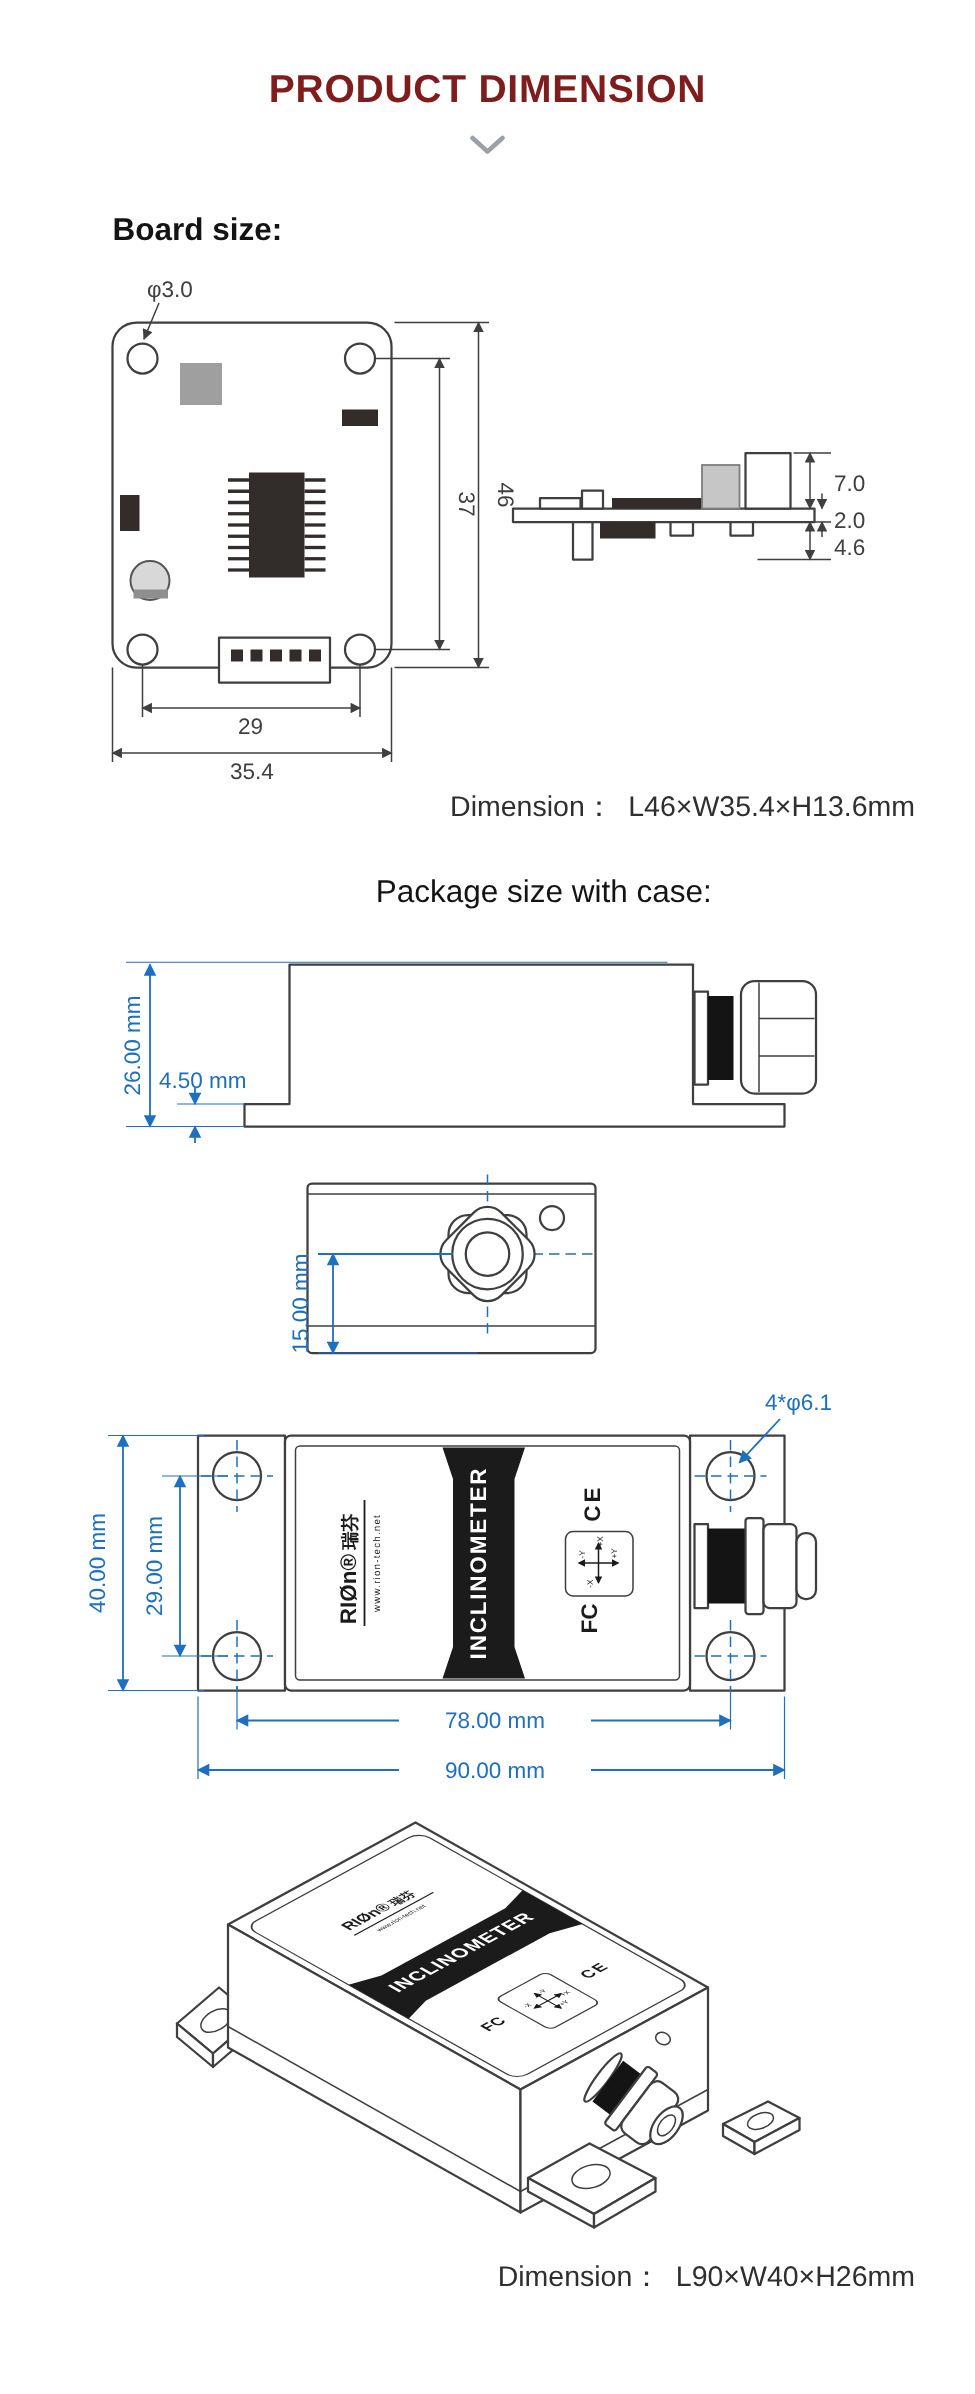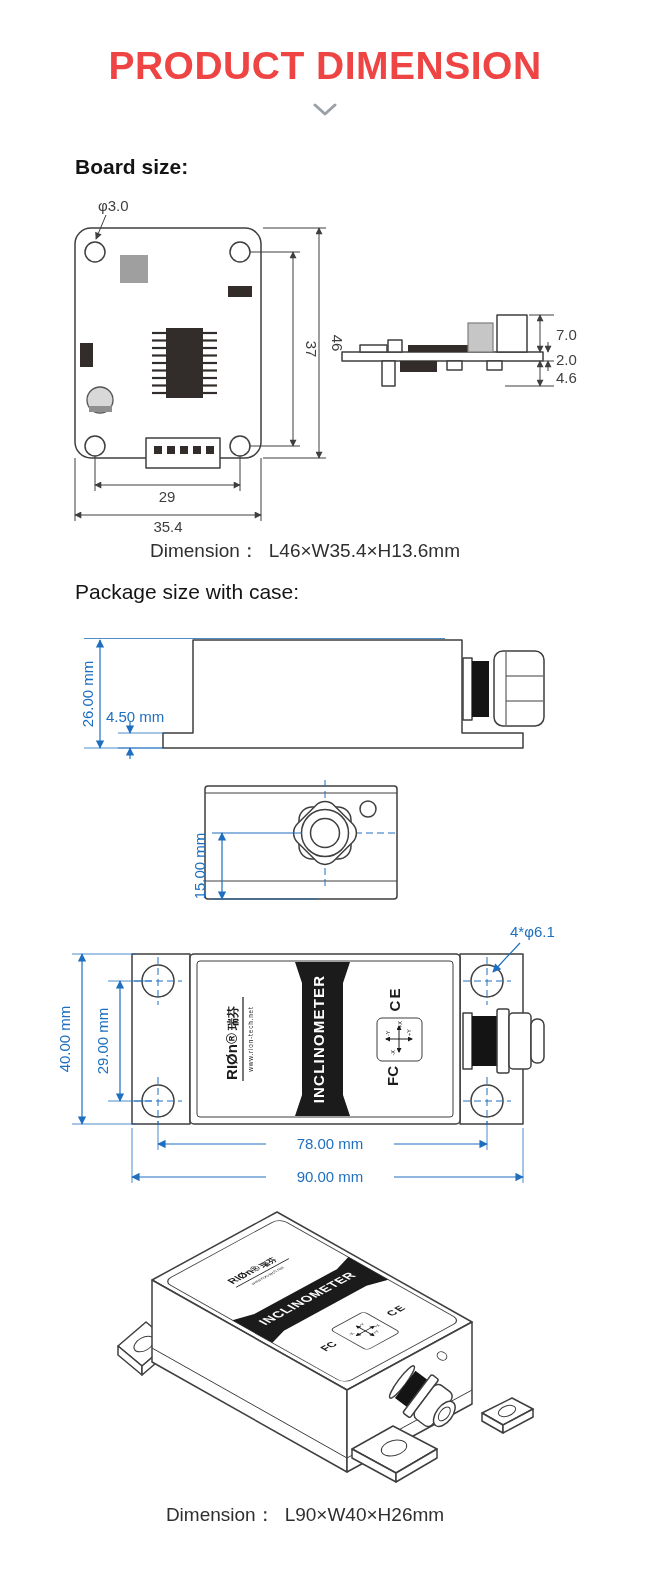--- a/index.html
+++ b/index.html
@@ -1,23 +1,23 @@
 <!DOCTYPE html>
 <html><head>
 <meta charset="utf-8">
 <style>
   html,body{margin:0;padding:0;background:#ffffff;}
   body{width:650px;font-family:"Liberation Sans",sans-serif;color:#222;}
-  .title{ text-align:center;padding-top:44px;font-size:39px;font-weight:bold;
-          color:#ef4444;letter-spacing:.5px;}
+  .title{ text-align:center;padding-top:44px;font-size:26px;font-weight:bold;
+          color:#7f1d1d;letter-spacing:.5px;}
   .chev{display:flex;justify-content:center;margin-top:15px;}
   .section-heading{font-size:21px;color:#141414;padding-left:75px;}
   .heading-1{margin-top:38px;font-weight:bold;}
-  .heading-2{margin-top:16px;}
-  .summary{text-align:center;padding-right:40px;font-size:19px;color:#2f2f2f;}
+  .heading-2{margin-top:32px;text-align:center;}
+  .summary{text-align:right;padding-right:40px;font-size:19px;color:#2f2f2f;}
   .summary .val{margin-left:10px;}
   svg{display:block;}
   svg text{font-family:"Liberation Sans",sans-serif;}
   .dimt{font-size:15px;fill:#3f3f3f;}
   .dimb{font-size:15px;fill:#1e6fbf;}
   .ln  {fill:none;stroke:#3f3f3f;stroke-width:1.5;stroke-linejoin:round;}
   .lnw {fill:#ffffff;stroke:#3f3f3f;stroke-width:1.5;stroke-linejoin:round;}
   .lnt {fill:none;stroke:#3f3f3f;stroke-width:1;stroke-linejoin:round;}
   .dk  {fill:#322d2a;stroke:none;}
   .blk {fill:#141414;stroke:none;}

